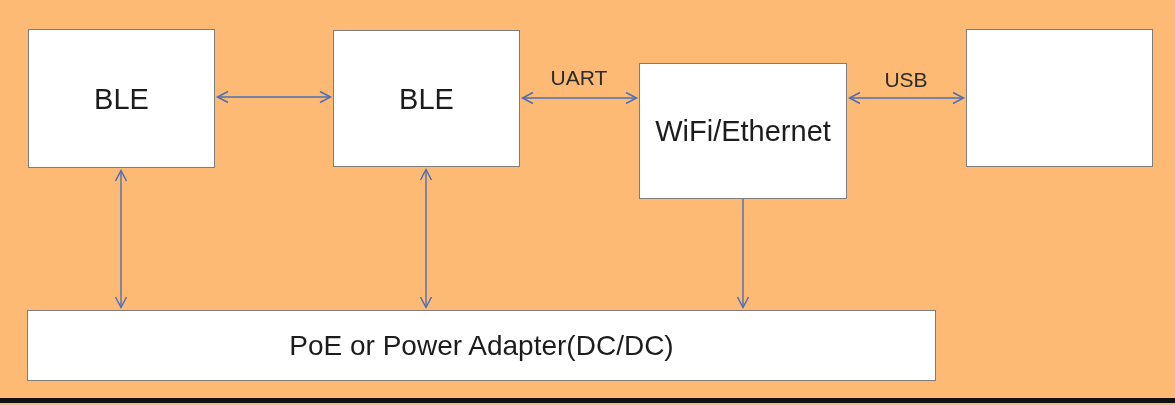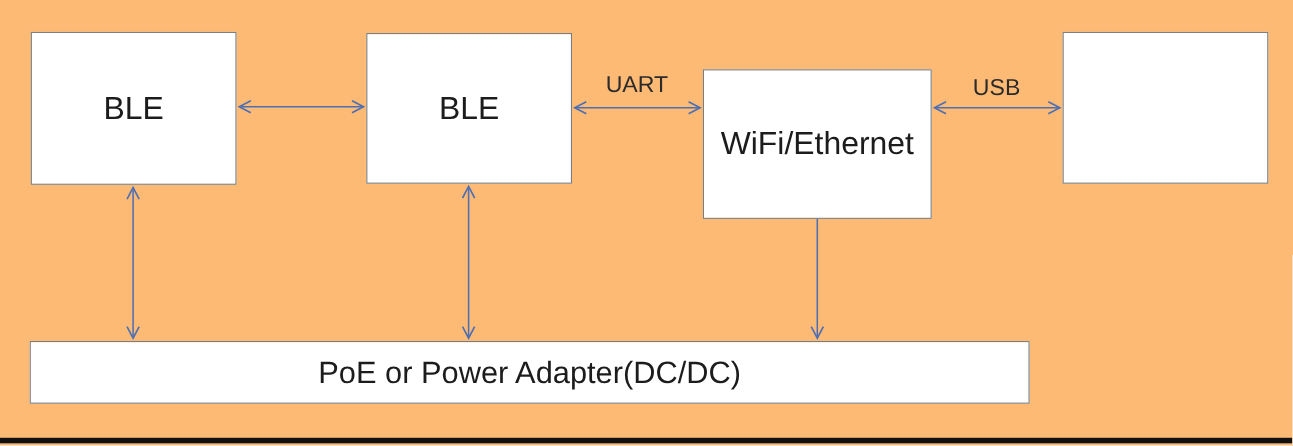--- a/index.html
+++ b/index.html
@@ -24,21 +24,21 @@
     color: #1c1c1c;
     font-size: 29px;
     line-height: 38px;
     z-index: 2;
   }
   #block-ble-pa-lna  { left: 28px;  top: 29px;  width: 187px; height: 139px; }
   #block-ble-nrf     { left: 333px; top: 30px;  width: 187px; height: 137px; }
   #block-wifi-eth    { left: 639px; top: 31px;  width: 208px; height: 136px; margin-top: 32px; }
   #block-4g-module   { left: 966px; top: 29px;  width: 187px; height: 138px; }
   #block-power {
-    left: 27px; top: 310px; width: 909px; height: 57px;
+    left: 27px; top: 310px; width: 909px; height: 71px;
     font-size: 28px; line-height: 34px;
   }
   .bus-label {
     position: absolute;
     font-size: 21px;
     color: #2b2b2b;
     text-align: center;
     z-index: 2;
   }
   #label-uart { left: 538px; top: 66px; width: 82px; }

